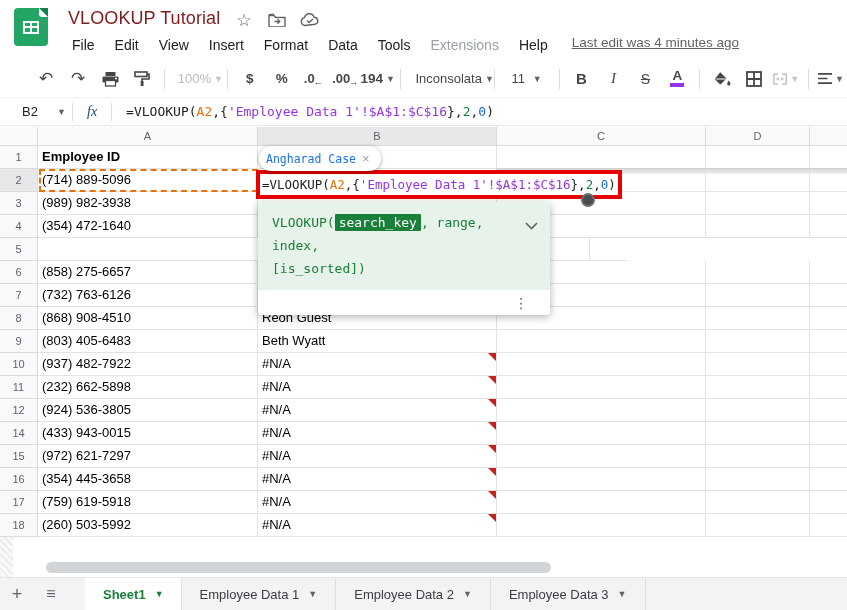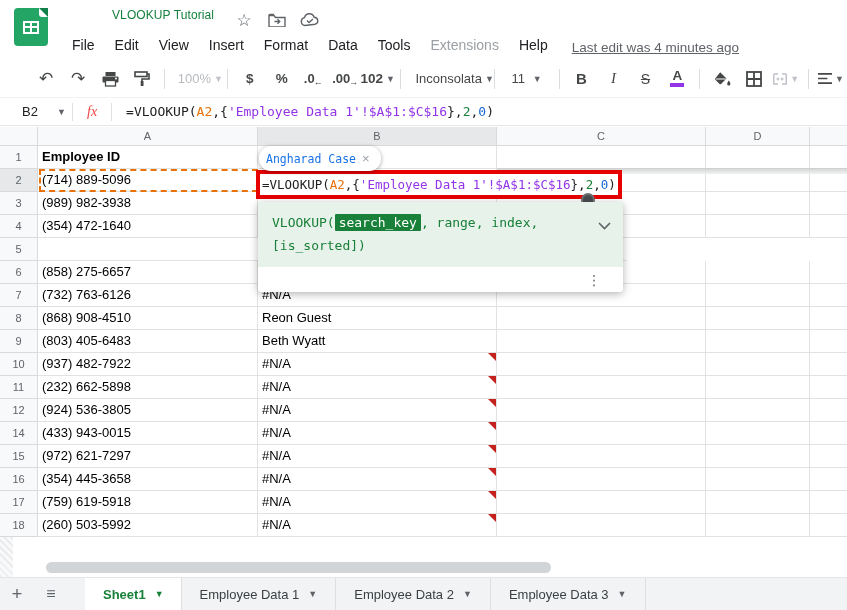--- a/index.html
+++ b/index.html
@@ -10,25 +10,25 @@
   #titlebar { position:absolute; top:0; left:0; width:847px; height:60px; background:#fff; }
   #logo { position:absolute; left:14px; top:8px; width:34px; height:38px; background:#23a566;
     border-radius:4px; display:flex; align-items:center; justify-content:center; }
   #logo .fold { position:absolute; top:0; right:0; width:9px; height:9px;
     background:#fff; border-bottom-left-radius:3px; }
   #logo .fold:after { content:""; position:absolute; left:0; top:0; border-style:solid;
     border-width:0 9px 9px 0; border-color:transparent #12804b transparent transparent; }
   #logo .gridglyph { width:16px; height:13px; border:2px solid #fff; position:relative; }
   #logo .gridglyph:before { content:""; position:absolute; left:0; right:0; top:3.5px; height:2px; background:#fff; }
   #logo .gridglyph:after { content:""; position:absolute; top:0; bottom:0; left:5px; width:2px; background:#fff; }
-  #doc-title { position:absolute; left:68px; top:8px; font-size:12px; color:#15803d; letter-spacing:.1px;margin-left:44px; }
+  #doc-title { position:absolute; left:68px; top:8px; font-size:18px; color:#7f1d1d; letter-spacing:.1px; }
   .title-icons { position:absolute; top:10px; left:234px; display:flex; gap:13px; align-items:center; color:#5f6368; }
   .title-icons .ticon { width:20px; height:20px; display:flex; align-items:center; justify-content:center;
     font-size:17px; cursor:pointer; }
-  #menubar { position:absolute; left:66px; top:35px; display:flex; gap:8px; align-items:flex-end;
+  #menubar { position:absolute; left:66px; top:35px; display:flex; gap:8px; align-items:flex-start;
     font-size:14px; color:#202124; }
   #menubar .menu { padding:2px 6px; border-radius:4px; cursor:pointer; }
   #menubar .menu.disabled { color:#9aa0a6; }
   #last-edit { margin-left:10px; color:#5f6368; font-size:13.5px; text-decoration:underline; cursor:pointer; }
 
   
   #toolbar { position:absolute; top:60px; left:0; width:847px; height:38px; background:#fff;
     display:flex; align-items:center; padding-left:30px; color:#444746; border-bottom:1px solid #f1f3f4; }
   .tbtn { height:26px; min-width:26px; display:flex; align-items:center; justify-content:center;
     border-radius:4px; margin:0 3px; font-size:14px; cursor:pointer; position:relative; }
@@ -44,21 +44,21 @@
   #strike-btn { text-decoration:line-through; font-size:14px; }
   #color-btn { flex-direction:column; line-height:12px; font-size:13.5px; font-weight:bold; }
   #color-btn .bar { width:14px; height:4px; margin-top:1px; }
   svg.ticn { display:block; }
 
   
   #formulabar { position:absolute; top:98px; left:0; width:847px; height:28px; background:#fff;
     display:flex; align-items:center; border-bottom:1px solid #e6e7e9; }
   #namebox { width:72px; display:flex; align-items:center; padding-left:22px; font-size:13px; color:#202124; }
   #namebox .arrow { margin-left:auto; margin-right:6px; }
-  #fx { font-family:"Liberation Serif",serif; font-style:italic; color:#ef4444; font-size:14px;
+  #fx { font-family:"Liberation Serif",serif; font-style:italic; color:#0c4a6e; font-size:14px;
     padding:0 14px; }
   .fsep { width:1px; height:18px; background:#e0e0e0; }
   #formula-text { padding-left:14px; font-family:"DejaVu Sans Mono",monospace; font-size:13px;
     white-space:pre; color:#202124; }
 
   
   #grid { position:absolute; top:127px; left:0; width:847px; }
   .g-row { display:flex; height:23px; }
   .g-row.head { height:19px; }
   .cell { border-right:1px solid #e1e3e1; border-bottom:1px solid #e1e3e1; background:#fff;
@@ -84,21 +84,21 @@
   #cell-formula { font-family:"DejaVu Sans Mono",monospace; font-size:12.5px; white-space:pre; padding-left:2px; }
   #click-dot { position:absolute; left:581px; top:193px; width:14px; height:14px; border-radius:50%;
     background:#4a4d50; border:2px solid #6d7073; }
   #value-chip { position:absolute; left:259px; top:146px; width:122px; height:25px; background:#fff;
     border-radius:12px; box-shadow:0 1px 4px rgba(0,0,0,.35); display:flex; align-items:center;
     padding:0 7px; gap:6px; }
   #value-chip .chip-text { color:#1a73e8; font-family:"DejaVu Sans Mono",monospace; font-size:11.5px; white-space:nowrap; }
   #value-chip .chip-x { color:#9aa0a6; font-size:13px; cursor:pointer; line-height:1; }
 
   
-  #help-popup { position:absolute; left:258px; top:202px; width:365px;
+  #help-popup { position:absolute; left:258px; top:202px; width:292px;
     box-shadow:0 2px 8px rgba(0,0,0,.3); border-radius:0 0 4px 4px; background:#fff; z-index:5; }
   #help-green { background:#e7f2ea; padding:9px 12px 10px 14px;
     font-family:"DejaVu Sans Mono",monospace; font-size:13px; line-height:23px; color:#188038; position:relative; }
   #help-green .hl { background:#188038; color:#fff; padding:1px 4px; border-radius:1px; }
   #help-chevron { position:absolute; right:12px; top:12px; cursor:pointer; }
   #help-footer { height:25px; display:flex; align-items:center; justify-content:flex-end;
     padding-right:22px; border-radius:0 0 4px 4px; background:#fff; }
   #help-kebab { color:#5f6368; font-size:14px; letter-spacing:0; cursor:pointer; line-height:1; }
 
   
@@ -183,21 +183,21 @@
   <div class="tbtn num">%</div>
   <div class="tbtn decbtn">
       <span>.0</span>
       <sub>←</sub>
     </div>
   <div class="tbtn decbtn">
       <span>.00</span>
       <sub>→</sub>
     </div>
   <div class="tbtn num">
-      <span>102</span>
+      <span>194</span>
       <span class="arrow">▼</span>
     </div>
   <div class="tsep"></div>
   <div class="tbtn" style="width:96px; justify-content:space-between; padding:0 6px;">
     <span style="font-size:13px;">Inconsolata</span>
       <span class="arrow">▼</span>
   </div>
   <div class="tsep"></div>
   <div class="tbtn" style="width:56px; justify-content:space-between; padding:0 8px;">
     <span style="font-size:13px;">11</span>

